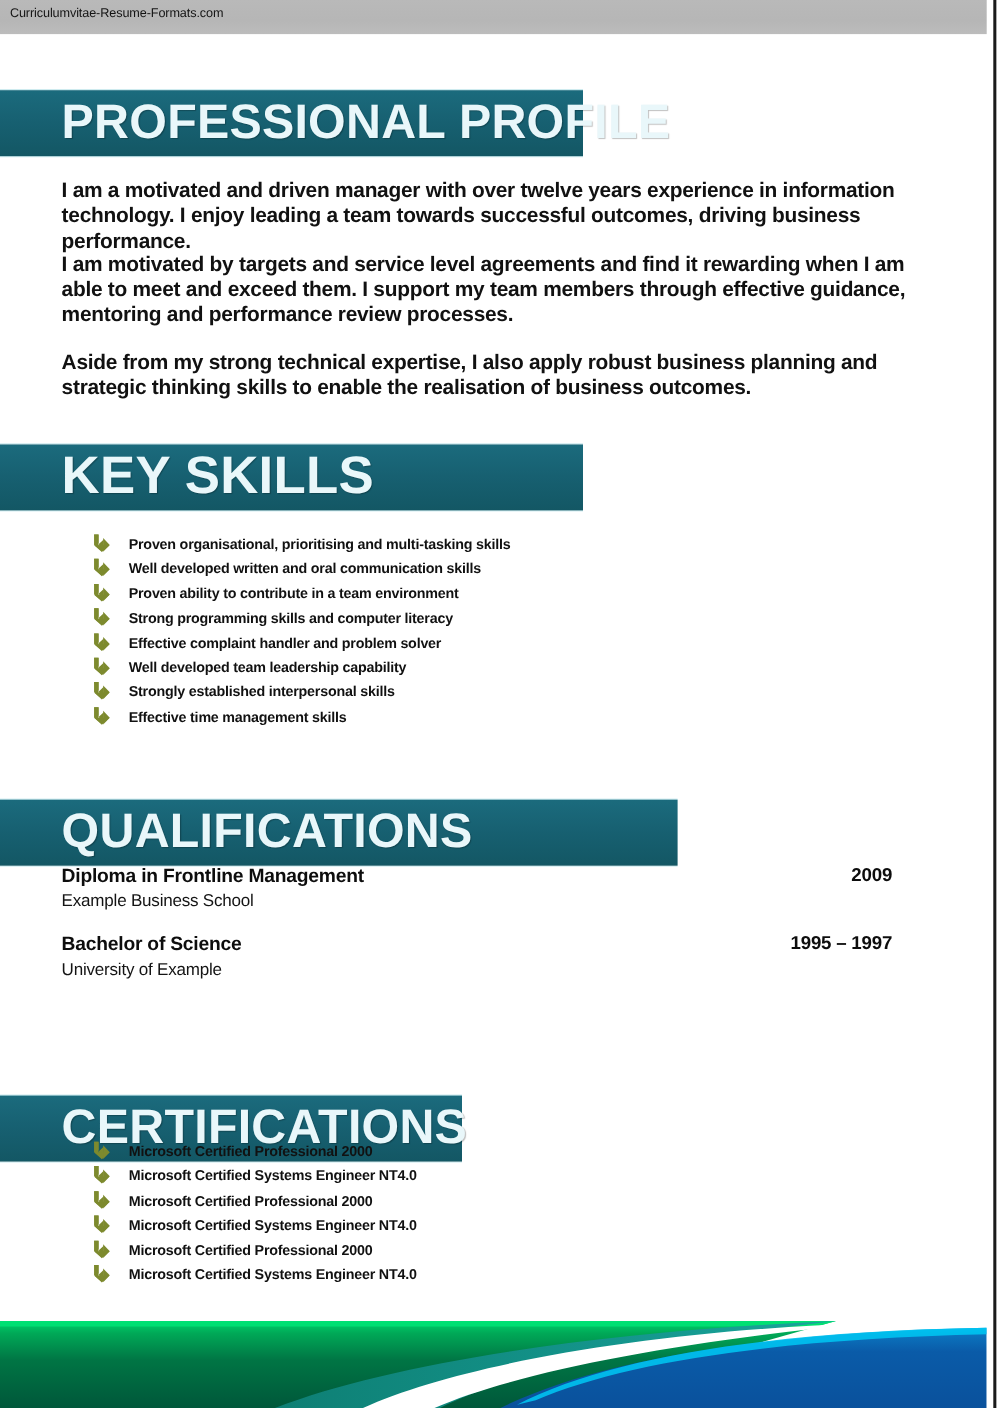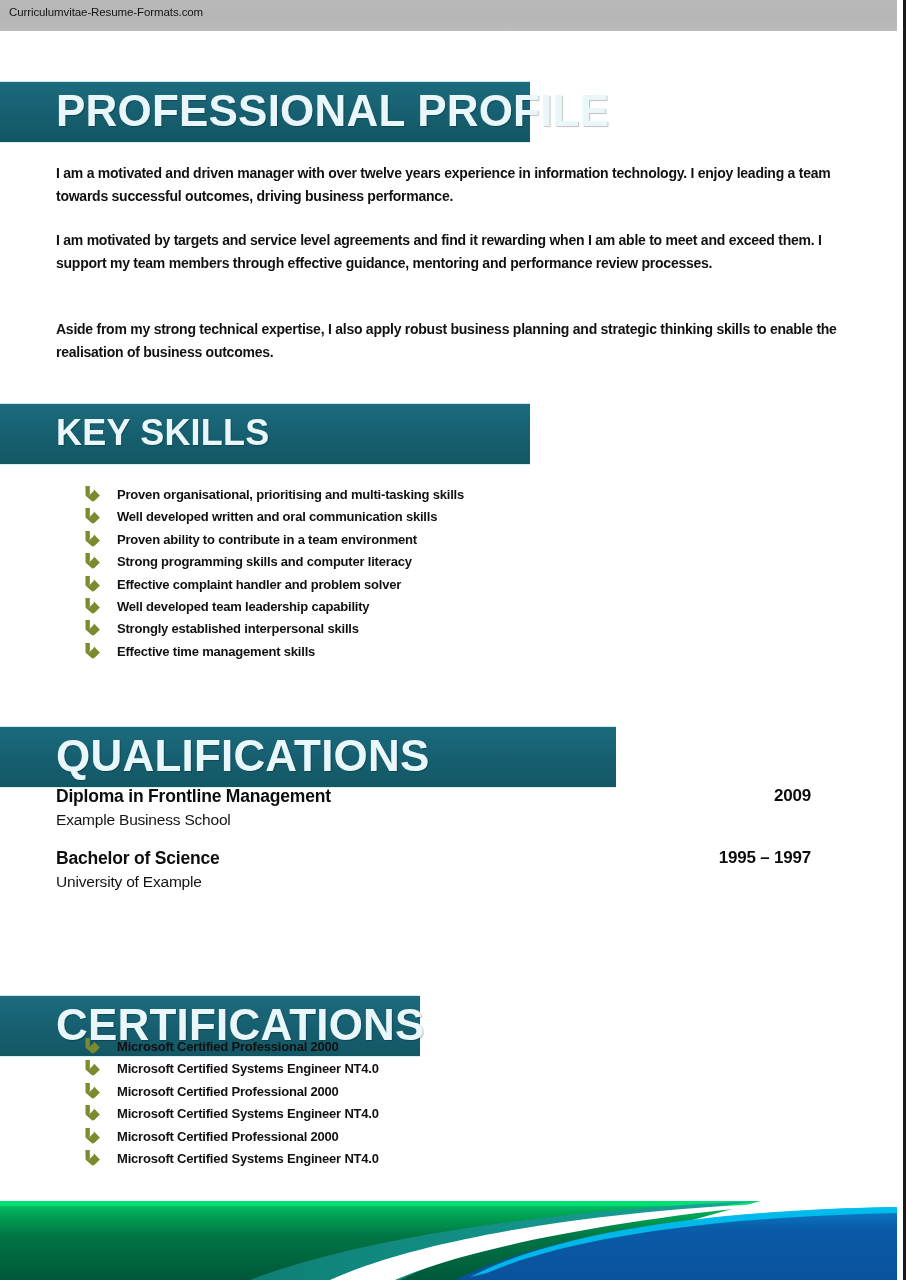--- a/index.html
+++ b/index.html
@@ -56,28 +56,28 @@
     top: 50%;
     transform: translateY(-52%);
     color: #e9f7fa;
     font-weight: bold;
     letter-spacing: 0.2px;
     white-space: nowrap;
     text-shadow: 1px 1px 1px rgba(0,0,0,0.25);
     font-family: "Liberation Sans", "DejaVu Sans", sans-serif;
   }
   .bar-lg .bar-title { font-size: 44px; }
-  .bar-md .bar-title { font-size: 36px; }
+  .bar-md .bar-title { font-size: 48px; }
 
   
   .para {
     position: absolute;
     left: 56px;
     width: 795px;
-    font-size: 14px;
+    font-size: 19px;
     line-height: 23px;
     color: #111111;
     font-weight: bold;
     font-family: "Liberation Sans", "DejaVu Sans", sans-serif;
     font-stretch: condensed;
     letter-spacing: -0.25px;
   }
 
   
   .bullet-list {

